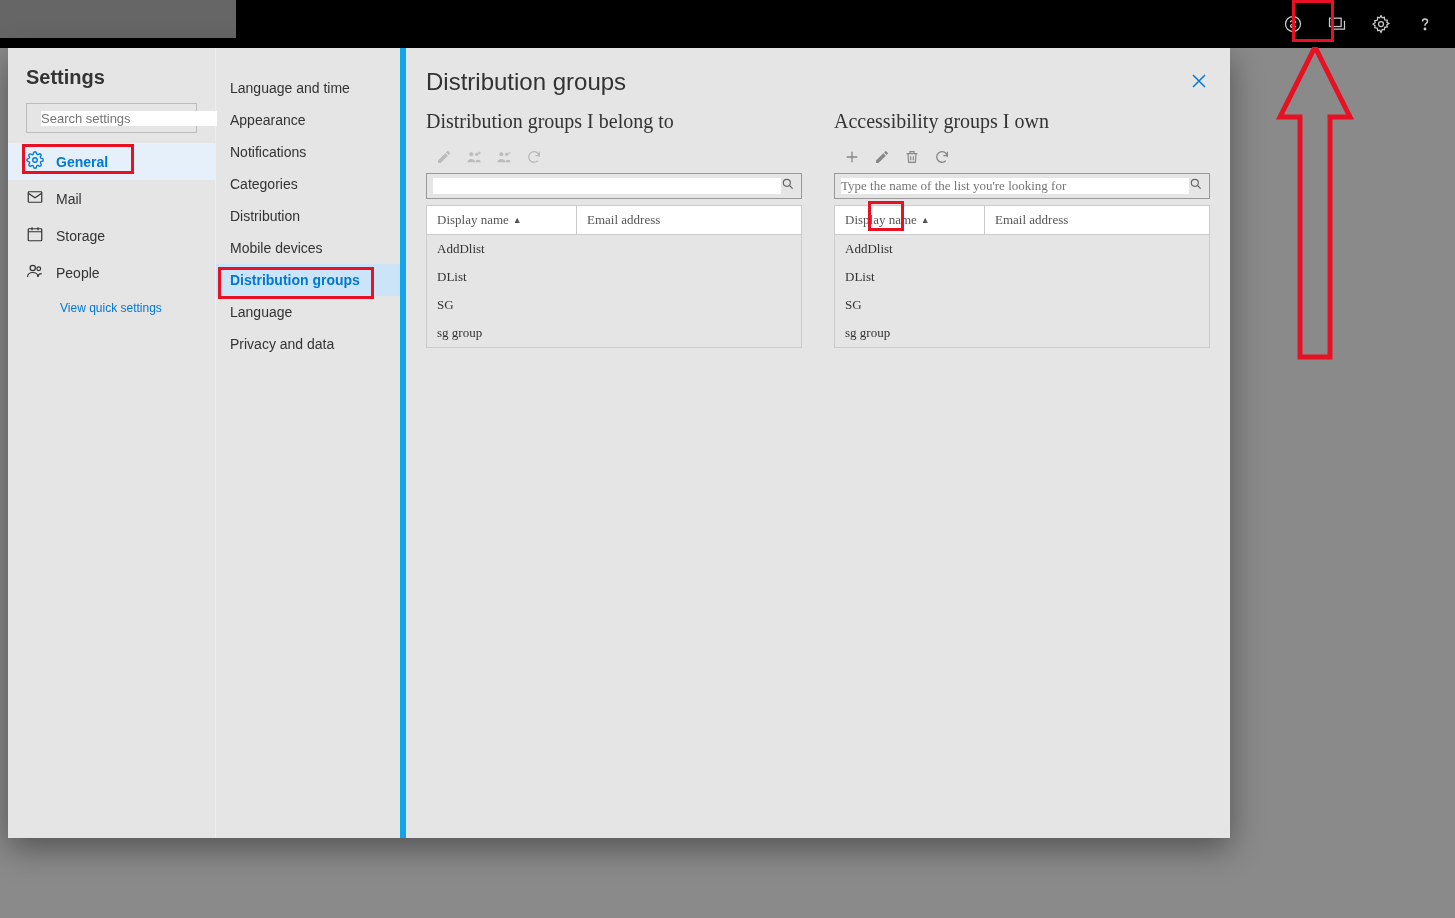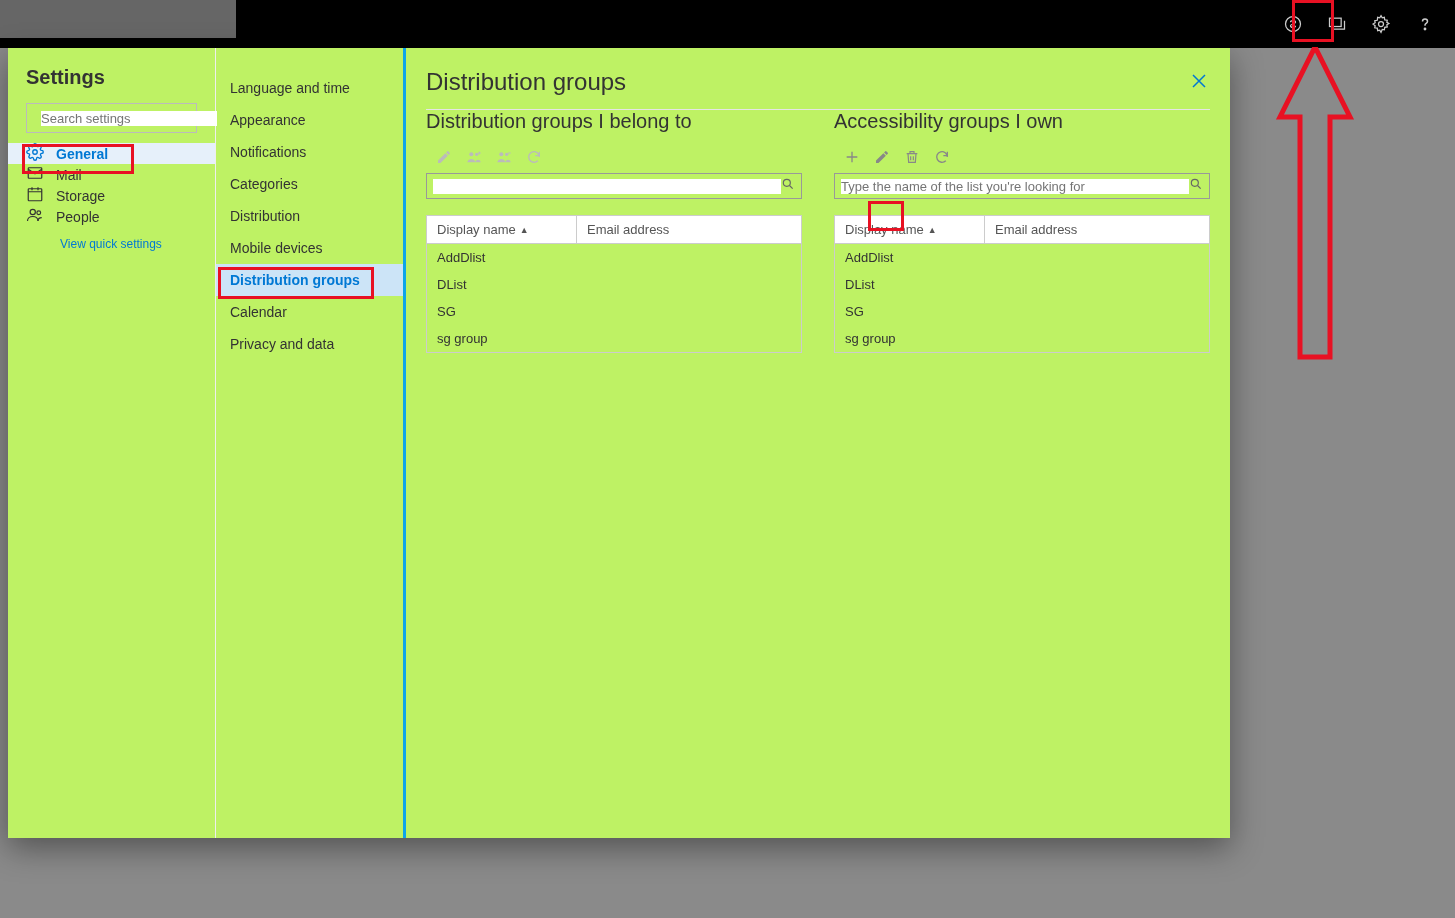--- a/index.html
+++ b/index.html
@@ -12,53 +12,53 @@
 
 .red-box { position: absolute; border: 3px solid #e81123; }
 .red-box-gear { top: 0px; left: 1292px; width: 42px; height: 42px; }
 .red-box-general { top: 144px; left: 22px; width: 112px; height: 30px; }
 .red-box-dist { top: 267px; left: 218px; width: 156px; height: 32px; }
 .red-box-edit { top: 201px; left: 868px; width: 36px; height: 30px; }
 
 .arrow { position: absolute; top: 47px; left: 1275px; }
 .arrow svg { display: block; }
 
-.panel { position: absolute; top: 48px; left: 8px; width: 1222px; height: 790px; background: #bef264; display: flex; box-shadow: 0 10px 30px rgba(0,0,0,0.4); }
+.panel { position: absolute; top: 48px; left: 8px; width: 1222px; height: 790px; background: #e5e5e5; display: flex; box-shadow: 0 10px 30px rgba(0,0,0,0.4); }
 
 .col1 { width: 208px; border-right: 1px solid #eee; padding-top: 18px; }
 .col1 h2 { font-size: 20px; font-weight: 600; padding: 0 18px 14px; color: #333; }
 .search-wrap { margin: 0 18px 10px; border: 1px solid #bbb; height: 30px; display: flex; align-items: center; padding: 0 8px; gap: 6px; }
 .search-wrap svg { width: 14px; height: 14px; color: #888; }
 .search-wrap input { border: none; outline: none; flex: 1; font-size: 13px; font-family: inherit; }
-.nav1-item { display: flex; align-items: center; gap: 12px; padding: 0 18px; font-size: 14px; color: #333; cursor: pointer; position: relative; }
+.nav1-item { display: flex; align-items: center; gap: 12px; padding: 8px 18px; font-size: 14px; color: #333; cursor: pointer; position: relative; }
 .nav1-item.active { background: #e6f0fa; color: #0078d4; font-weight: 600; }
 .nav1-item svg { width: 18px; height: 18px; }
 .quick-link { color: #0078d4; font-size: 12px; padding: 10px 18px 10px 52px; cursor: pointer; }
 
-.col2 { width: 190px; border-right: 3px solid #0ea5e9; padding-top: 24px; }
+.col2 { width: 190px; border-right: 6px solid #0ea5e9; padding-top: 24px; }
 .nav2-item { padding: 8px 14px; font-size: 14px; color: #333; cursor: pointer; }
 .nav2-item.active { background: #cce4f7; color: #0078d4; font-weight: 600; }
 
 .col3 { flex: 1; padding: 20px 20px; overflow: hidden; }
 .col3-head { display: flex; justify-content: space-between; align-items: flex-start; border-bottom: 1px solid #e5e5e5; padding-bottom: 12px; }
 .col3-head h1 { font-size: 24px; font-weight: 400; color: #333; }
 .close-x { color: #0078d4; font-size: 18px; cursor: pointer; padding: 4px; }
 .tip { font-size: 12.5px; color: #444; margin: 10px 0 18px; line-height: 1.5; }
 .tip .dot { display: inline-block; width: 5px; height: 5px; background: #0078d4; border-radius: 50%; margin-right: 4px; vertical-align: middle; }
 .tip a { color: #0078d4; text-decoration: none; cursor: pointer; }
 
-.dg-cols { display: flex; gap: 32px; }
+.dg-cols { display: flex; gap: 32px; font-family: Liberation Serif, serif; }
 .dg-col { flex: 1; }
 .dg-col h3 { font-size: 20px; font-weight: 400; color: #333; margin-bottom: 16px; }
 .toolbar { display: flex; gap: 14px; margin-bottom: 8px; padding-left: 10px; }
 .toolbar .tbtn { color: #888; cursor: pointer; display: flex; align-items: center; }
 .toolbar .tbtn svg { width: 16px; height: 16px; }
 .toolbar .tbtn.dim { color: #bbb; }
 
-.searchbox { border: 1px solid #999; height: 26px; display: flex; align-items: center; padding: 0 6px; margin-bottom: 16px; }
+.searchbox { border: 1px solid #999; height: 26px; display: flex; align-items: center; padding: 0 6px; margin-bottom: 6px; }
 .searchbox input { border: none; outline: none; flex: 1; font-size: 13px; font-family: inherit; }
 .searchbox .sicon { color: #666; }
 .searchbox .sicon svg { width: 14px; height: 14px; }
 
 .hdr-row { display: flex; border: 1px solid #ccc; font-size: 13px; color: #555; background: #fff; }
 .hdr-cell { padding: 6px 10px; border-right: 1px solid #ccc; display: flex; align-items: center; gap: 4px; cursor: pointer; text-align: center; }
 .hdr-cell:last-child { border-right: none; flex: 1; }
 .hdr-cell.dn { width: 150px; }
 .sort-tri { font-size: 9px; color: #555; }
 
@@ -145,21 +145,21 @@
 
   <div class="col2">
     <div id="nav2">
         <div class="nav2-item">Language and time</div>
         <div class="nav2-item">Appearance</div>
         <div class="nav2-item">Notifications</div>
         <div class="nav2-item">Categories</div>
         <div class="nav2-item">Distribution</div>
         <div class="nav2-item">Mobile devices</div>
         <div class="nav2-item active">Distribution groups</div>
-        <div class="nav2-item">Calendar</div>
+        <div class="nav2-item">Language</div>
         <div class="nav2-item">Privacy and data</div>
       </div>
   </div>
 
   <div class="col3">
     <div class="col3-head">
       <h1>Distribution groups</h1>
       <div class="close-x">
         <svg width="14" height="14" viewBox="0 0 14 14" stroke="#0078d4" stroke-width="1.5">
             <path d="M1 1l12 12M13 1L1 13"></path>

